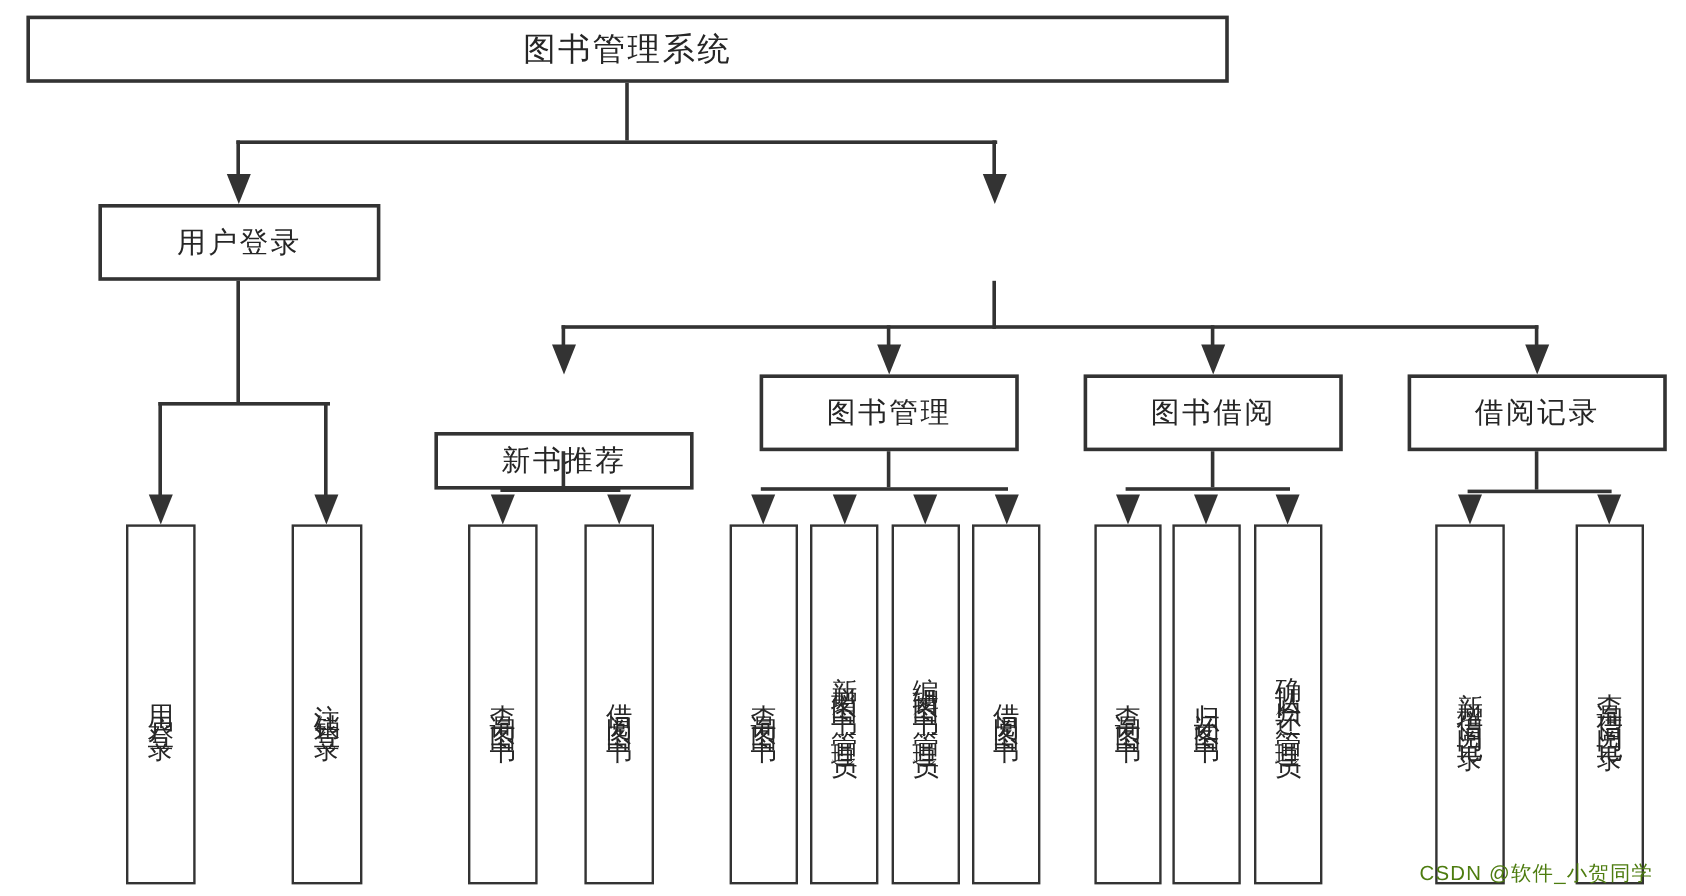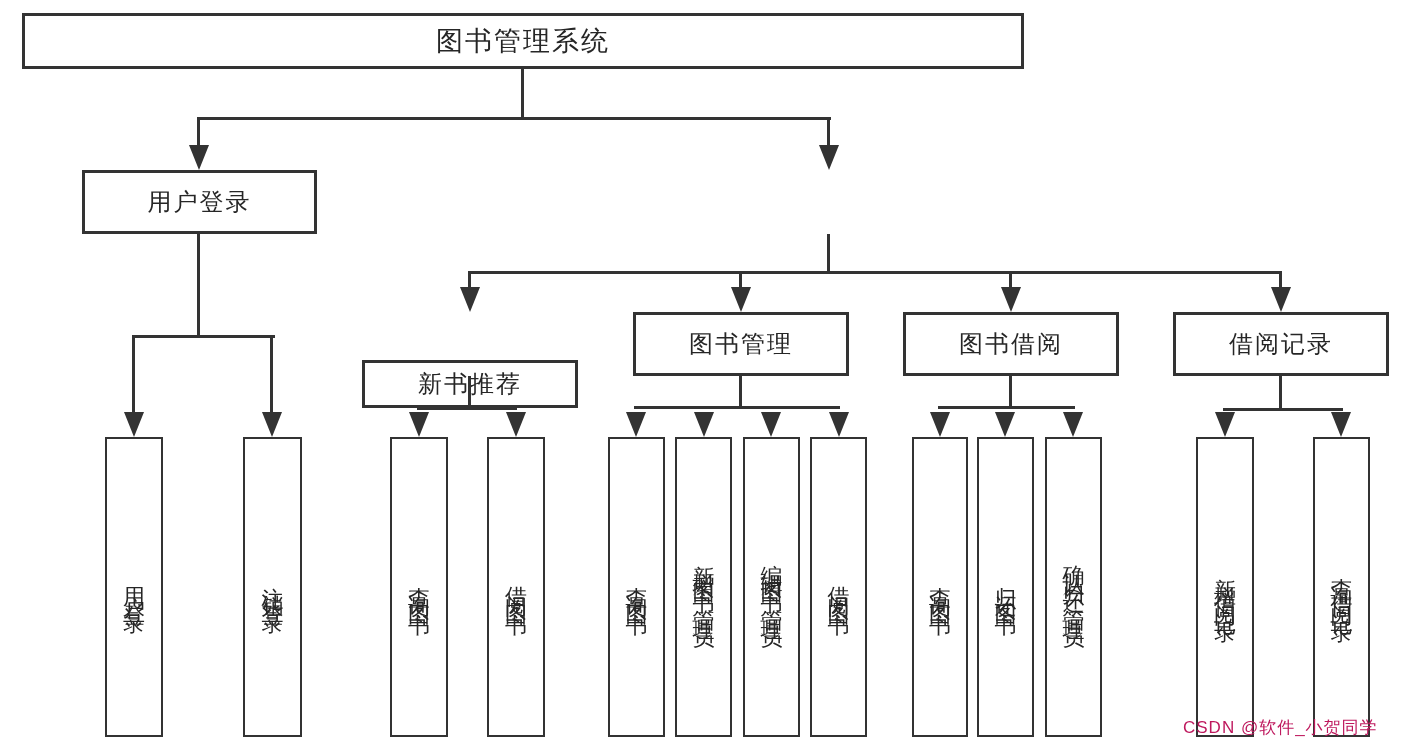--- a/index.html
+++ b/index.html
@@ -39,21 +39,21 @@
   .arrow{
     position:absolute;width:0;height:0;
     border-left:10px solid transparent;
     border-right:10px solid transparent;
     border-top:25px solid #333333;
   }
   .watermark{
     position:absolute;
     left:1183px;top:716px;
     font-size:17px;
-    color:#be185d;
+    color:#4d7c0f;
     letter-spacing:1px;
     white-space:nowrap;
   }
 </style>
 </head>
 <body>
 
 <div id="stage">
 
   <div class="box root-box" style="left:22px;top:13px;width:1002px;height:56px;">

